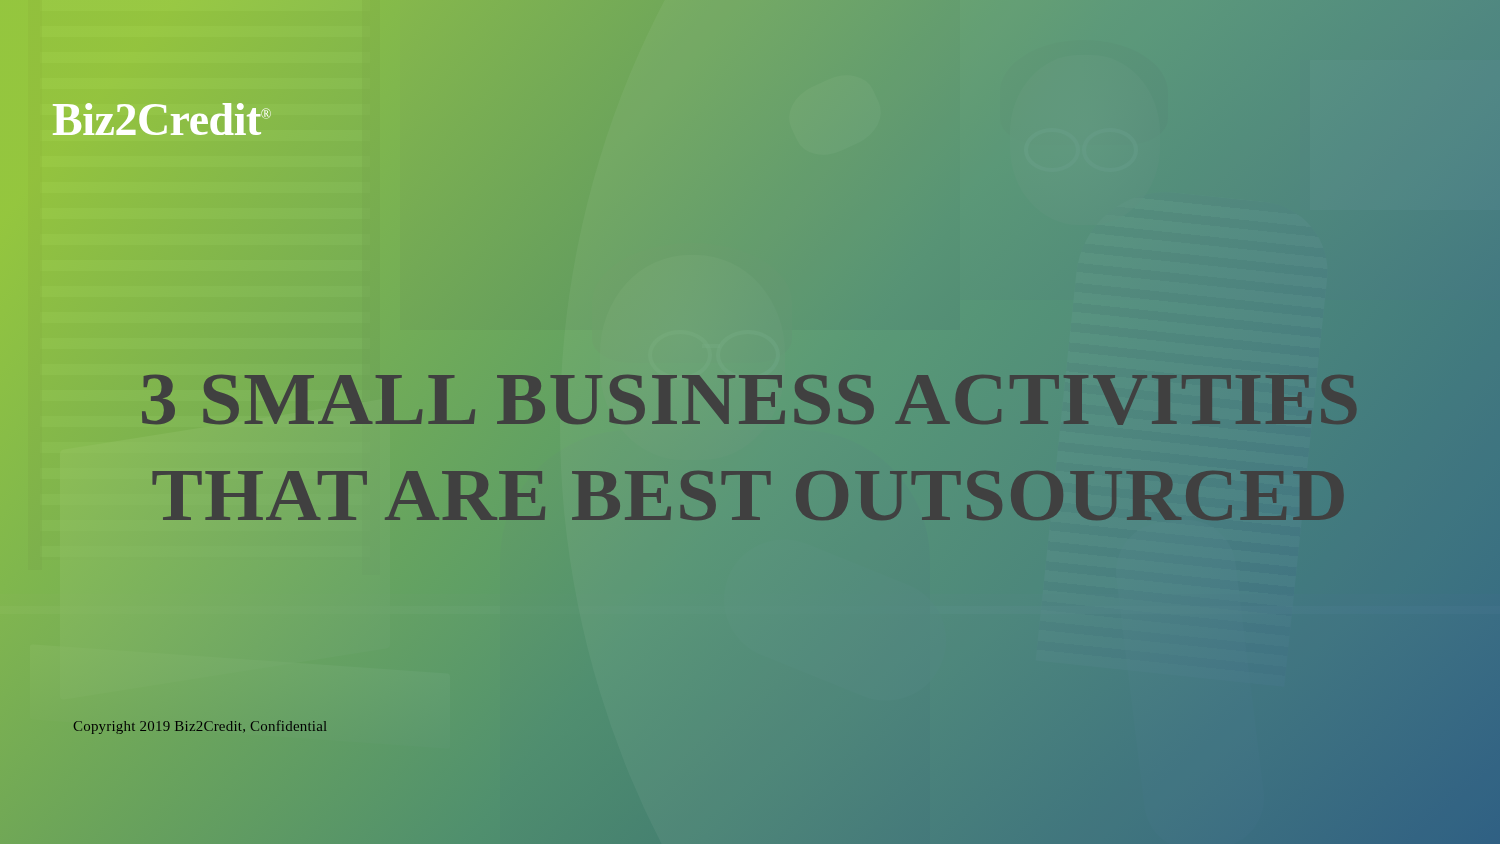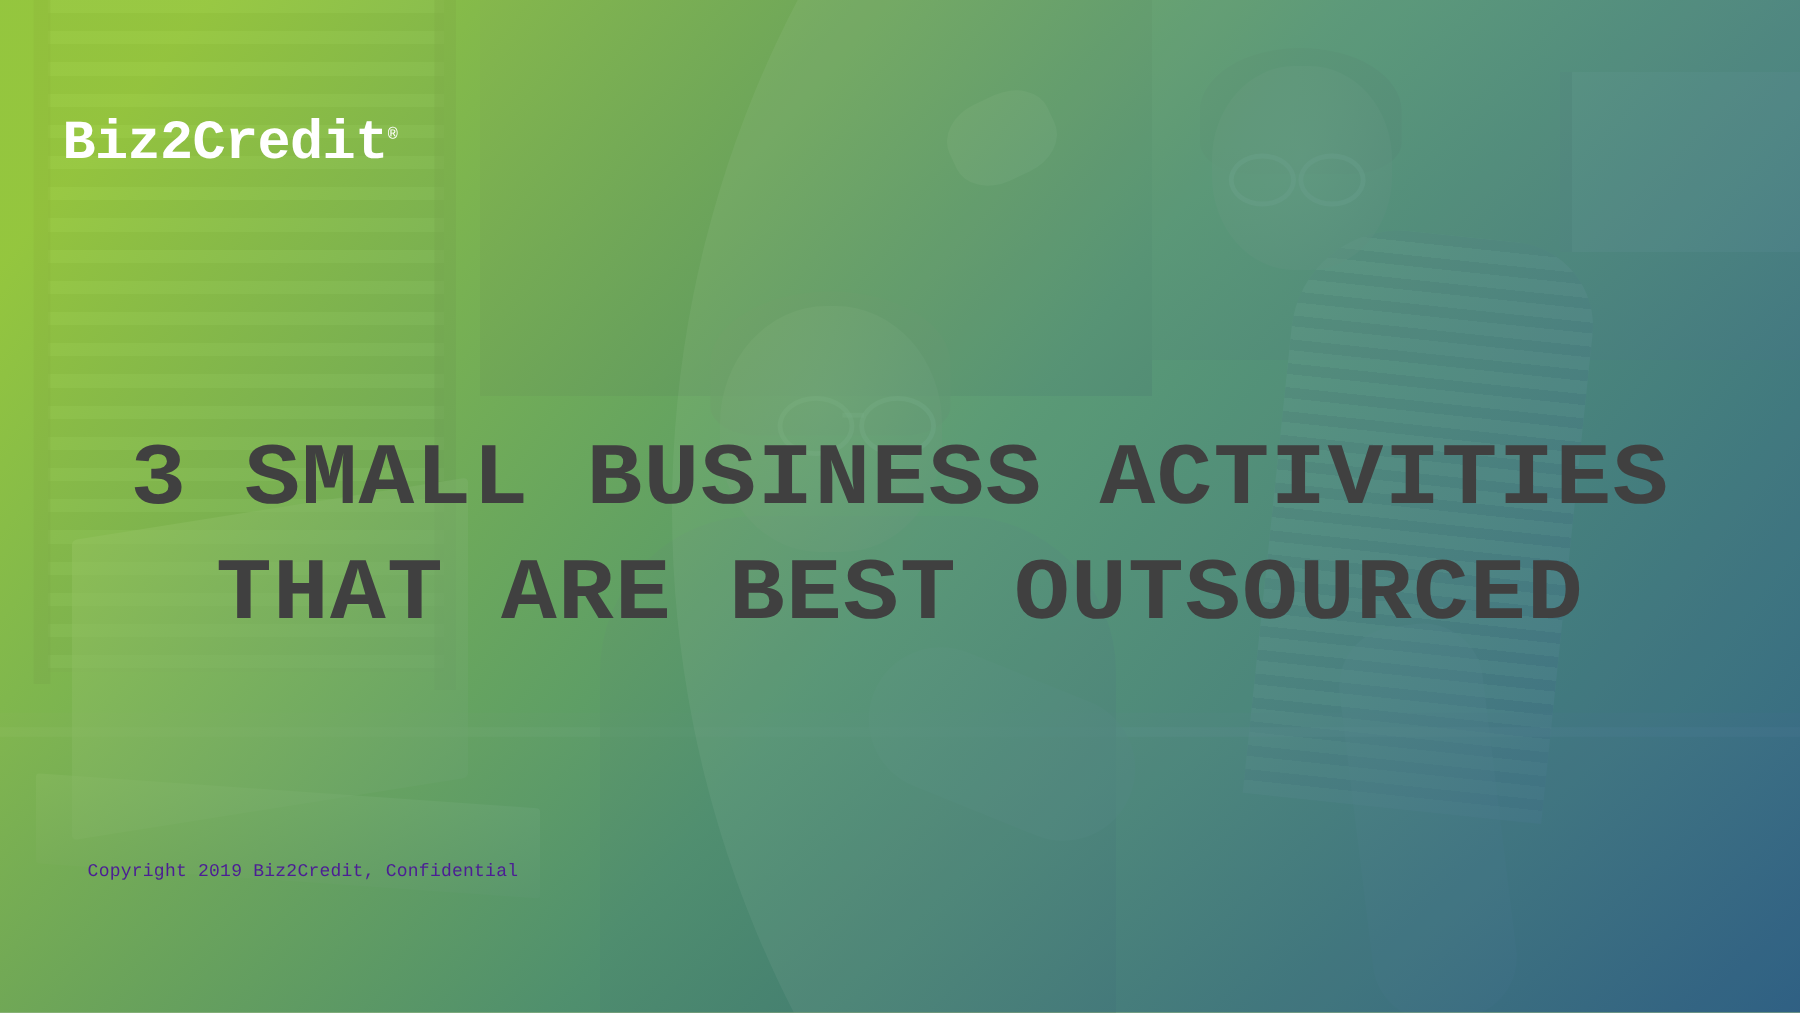--- a/index.html
+++ b/index.html
@@ -6,21 +6,21 @@
     margin: 0;
     padding: 0;
     background: #ffffff;
   }
 
   .slide {
     position: relative;
     width: 1500px;
     height: 844px;
     overflow: hidden;
-    font-family: Liberation Mono, monospace;
+    font-family: Liberation Serif, serif;
     background: #6aa84f;
   }
 
   
   .photo-layer {
     position: absolute;
     inset: 0;
     overflow: hidden;
     filter: blur(0.4px);
   }
@@ -326,21 +326,21 @@
     letter-spacing: 1px;
     line-height: 96px;
     white-space: nowrap;
     transform: scaleX(1.06);
   }
 
   .footer {
     position: absolute;
     left: 73px;
     top: 718px;
-    color: #4c1d95;
+    color: #000000;
     font-size: 15px;
     letter-spacing: 0.2px;
     white-space: nowrap;
   }
 </style>
 </head>
 <body>
 
 <div class="slide">
 

